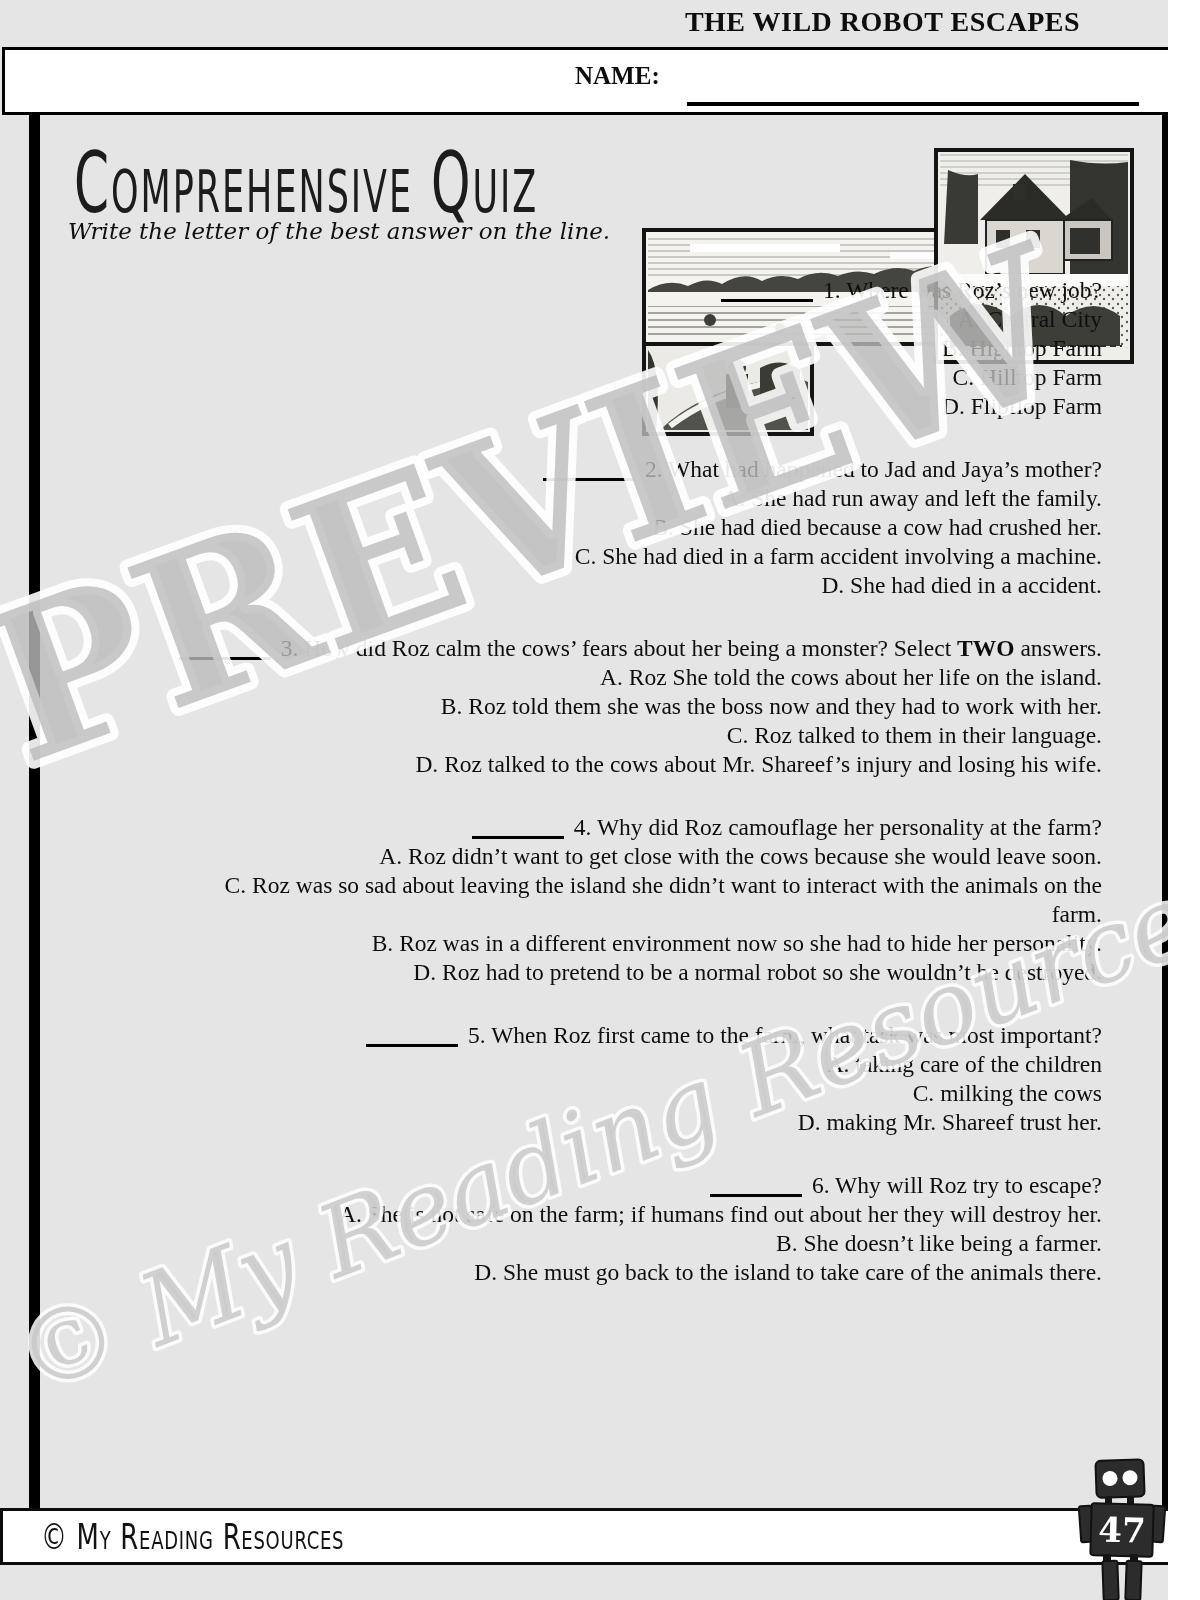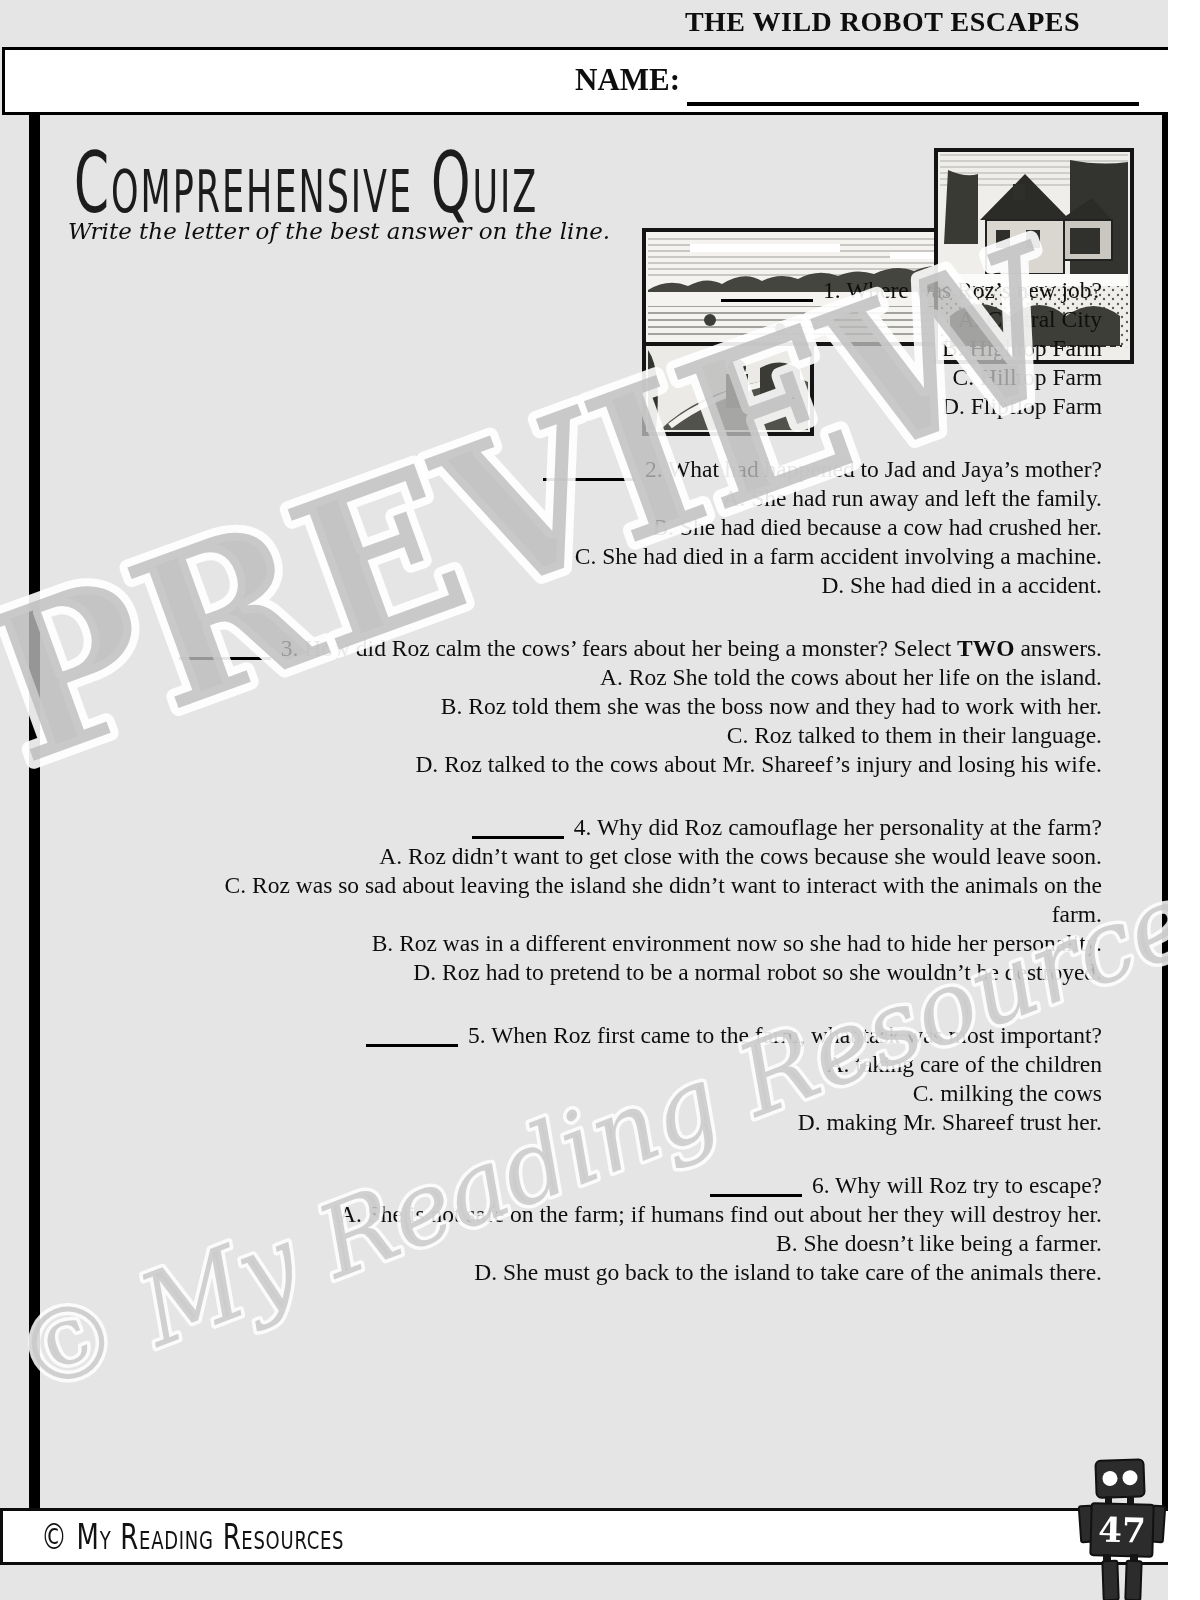--- a/index.html
+++ b/index.html
@@ -2,21 +2,21 @@
 <html><head>
 <meta charset="utf-8">
 <style>
   html,body{margin:0;padding:0;background:#fff;}
   .page{position:relative;width:1168px;height:1600px;background:#e5e5e5;overflow:hidden;
         font-family:"Liberation Serif",serif;color:#0e0e0e;}
   
   .book-title{position:absolute;top:6px;right:88px;font-size:28px;font-weight:bold;
               letter-spacing:0.5px;white-space:nowrap;}
   .name-box{position:absolute;left:2px;top:47px;width:1191px;height:62px;border:3px solid #000;background:#fff;}
-  .name-label{position:absolute;left:570px;top:12px;font-size:31px;font-weight:bold;font-family:Liberation Serif, serif;}
+  .name-label{position:absolute;left:570px;top:12px;font-size:25px;font-weight:bold;font-family:Liberation Serif, serif;}
   .name-line{position:absolute;left:682px;top:52px;width:452px;border-bottom:4px solid #000;height:0;}
   
   .vrule{position:absolute;top:114px;width:11px;height:1394px;background:#000;z-index:1;}
   .vrule.left{left:29px;} .vrule.right{left:1162px;}
   
   .quiz-title{position:absolute;left:74px;top:134px;margin:0;font-family:"DejaVu Sans",sans-serif;
               font-weight:400;font-variant:small-caps;font-size:76px;letter-spacing:3px;
               transform:scale(0.66,1.1);transform-origin:left top;white-space:nowrap;color:#1c1c1c;z-index:3;}
   .instruction{position:absolute;left:68px;top:218px;font-family:"DejaVu Serif",serif;
                font-style:italic;font-size:23px;z-index:3;}

